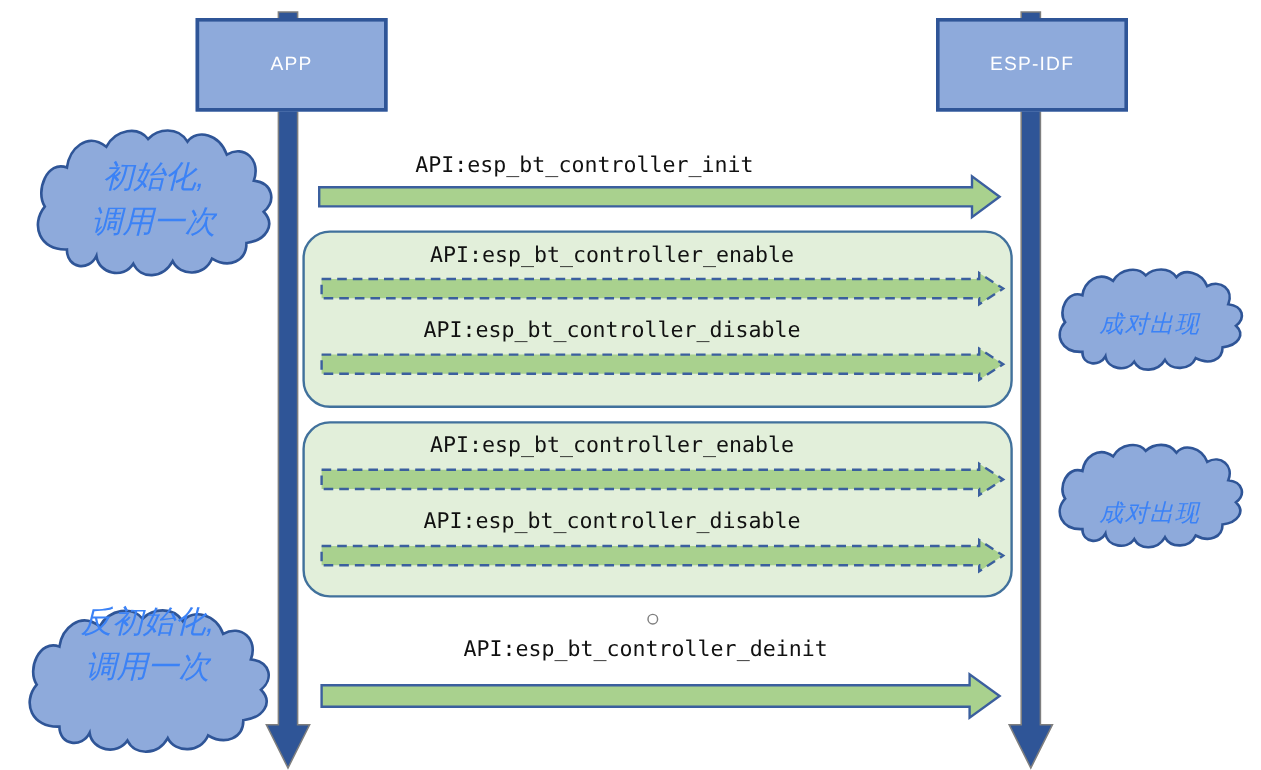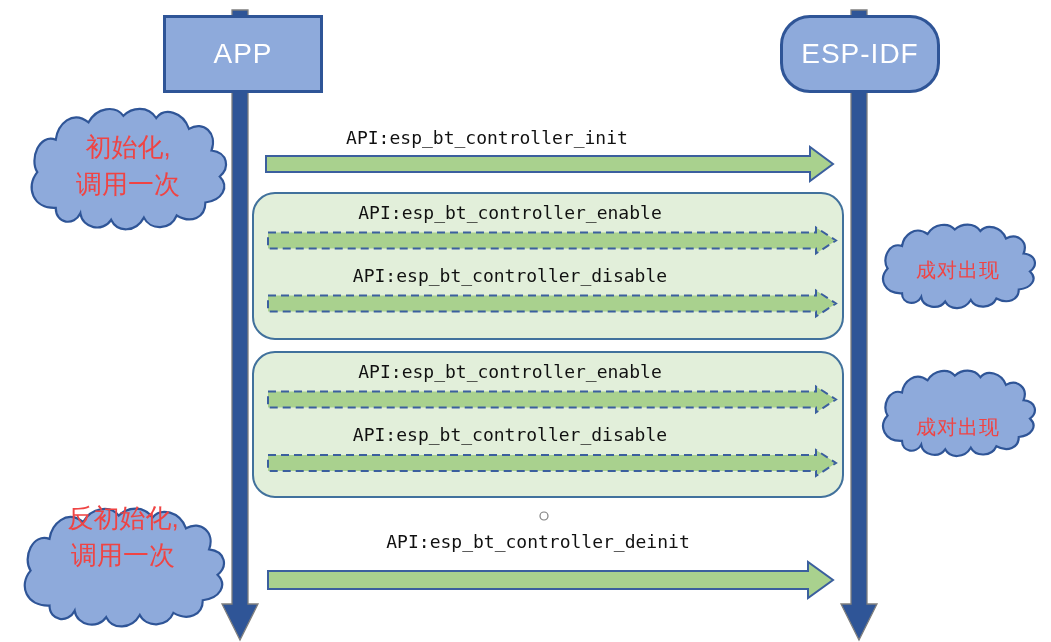--- a/index.html
+++ b/index.html
@@ -12,38 +12,38 @@
   .lifeline{fill:var(--lifeline_fill);stroke:#7f7f7f;stroke-width:1.3px;}
   .group-rect{fill:var(--group_fill);stroke:var(--group_border);stroke-width:2px;}
   .solid-arrow{fill:var(--arrow_fill);stroke:var(--arrow_border);stroke-width:2px;}
   .dashed-arrow{fill:var(--arrow_fill);stroke:var(--arrow_border);stroke-width:2px;stroke-dasharray:8 5;}
   .cloud{fill:var(--cloud_fill);stroke:var(--cloud_border);stroke-width:2.2px;vector-effect:non-scaling-stroke;}
   .ellipsis-dot{fill:#ffffff;stroke:#7f7f7f;stroke-width:1.2px;}
 
   .actor-box{
     position:absolute;box-sizing:border-box;
     background:var(--actor_fill);border:3px solid var(--actor_border);
-    color:#fff;font-size:28px;letter-spacing:1px;
+    color:#fff;font-size:16px;letter-spacing:1px;
     display:flex;align-items:center;justify-content:center;
   }
   #actor-app{left:163px;top:15px;width:160px;height:78px;}
-  #actor-espidf{left:780px;top:15px;width:160px;height:78px;border-radius:30px;}
+  #actor-espidf{left:780px;top:15px;width:160px;height:78px;}
 
   .api-label{
     position:absolute;font-family:"DejaVu Sans Mono","Liberation Mono",monospace;
     font-size:18px;color:#111;text-align:center;white-space:nowrap;
   }
   #lbl-init   {left:267px;top:127px;width:440px;}
   #lbl-enable1{left:290px;top:202px;width:440px;}
   #lbl-disable1{left:290px;top:265px;width:440px;}
   #lbl-enable2{left:290px;top:361px;width:440px;}
   #lbl-disable2{left:290px;top:424px;width:440px;}
   #lbl-deinit {left:318px;top:531px;width:440px;}
 
-  .cloud-label{position:absolute;color:#ef4444;text-align:center;white-space:nowrap;}
+  .cloud-label{position:absolute;color:#3b82f6;text-align:center;white-space:nowrap;font-style:italic;}
   .cloud-label.big{font-size:26px;line-height:37px;}
   .cloud-label.small{font-size:20px;letter-spacing:1px;}
   #note-init-label  {left:38px;top:129px;width:180px;}
   #note-deinit-label{left:28px;top:500px;width:190px;}
   #note-pair1-label {left:883px;top:257px;width:150px;}
   #note-pair2-label {left:883px;top:414px;width:150px;}
 </style>
 </head>
 <body>
 

